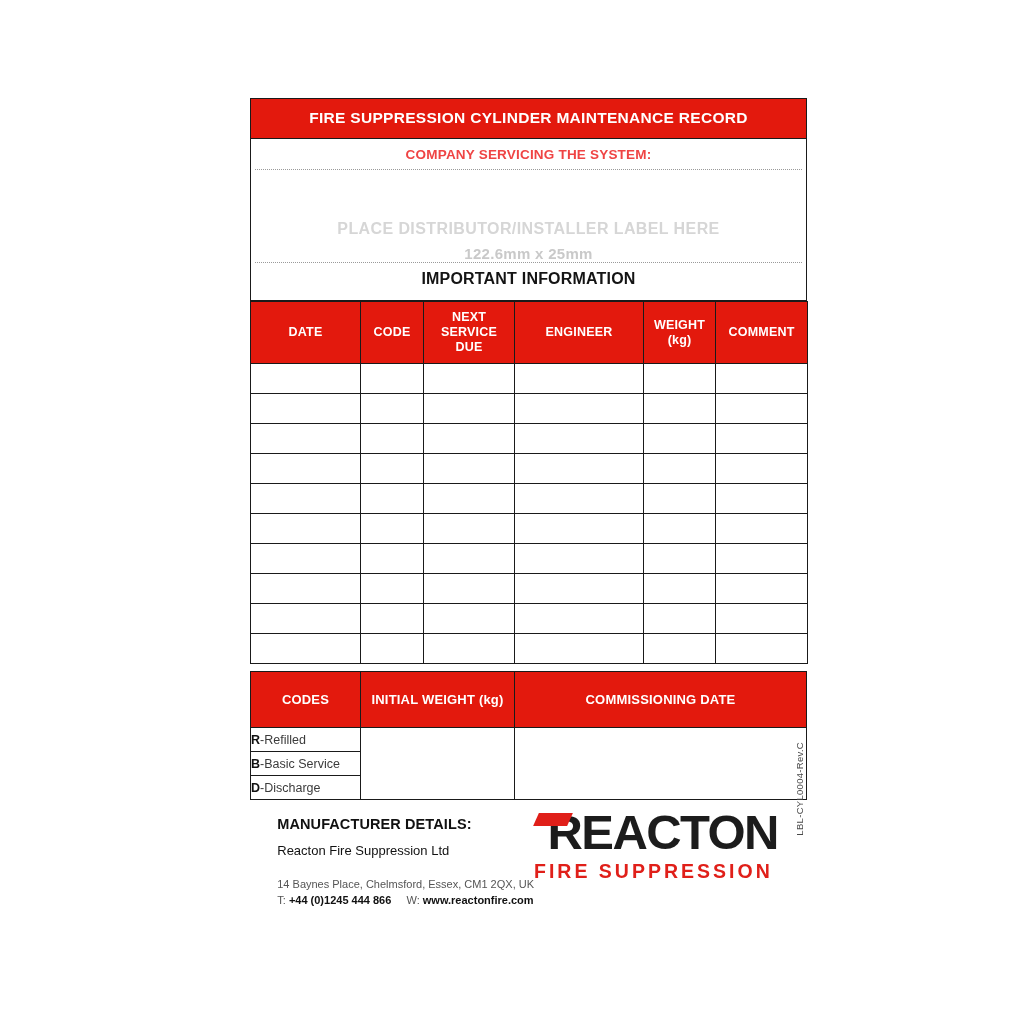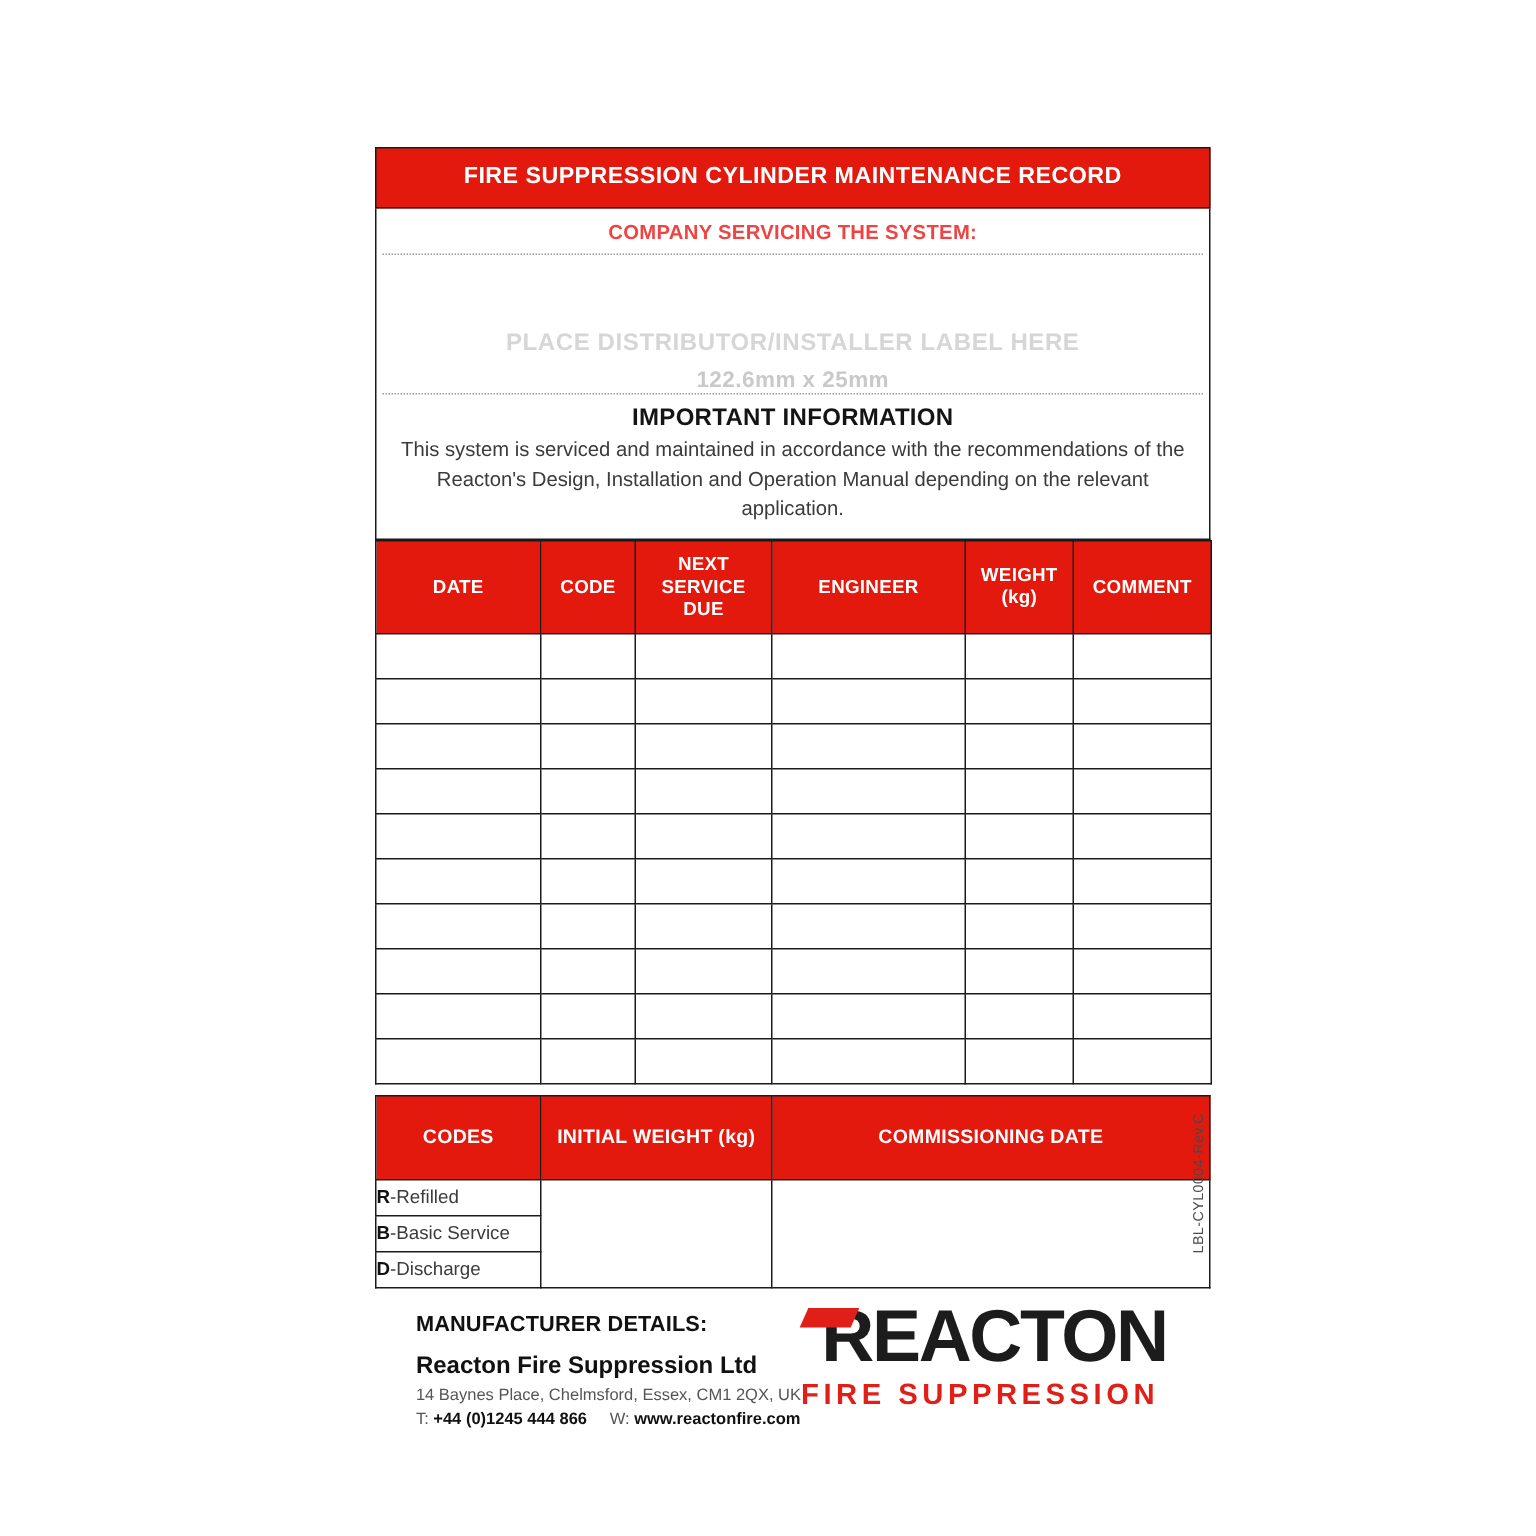--- a/index.html
+++ b/index.html
@@ -177,24 +177,24 @@
   }
   .manufacturer-block { padding-top: 2px; }
   .manufacturer-heading {
     font-size: 14.5px;
     font-weight: bold;
     color: #111111;
     letter-spacing: 0.1px;
     margin-bottom: 11px;
   }
   .company-name {
-    font-size: 16px;
-    font-weight: bold;
+    font-size: 13px;
+    font-weight: normal;
     color: #111111;
-    margin-bottom: 4px;
+    margin-bottom: 20px;
   }
   .company-address {
     font-size: 11px;
     color: #555555;
     margin-bottom: 4px;
   }
   .contact-line {
     font-size: 11px;
     color: #555555;
   }
@@ -261,21 +261,20 @@
   <div class="company-block">
     <div class="company-heading">COMPANY SERVICING THE SYSTEM:</div>
     <div class="dotted-rule"></div>
     <div class="placeholder-zone">
       <div class="placeholder-line-1">PLACE DISTRIBUTOR/INSTALLER LABEL HERE</div>
       <div class="placeholder-line-2">122.6mm x 25mm</div>
     </div>
     <div class="dotted-rule"></div>
     <div class="info-zone">
       <div class="info-heading">IMPORTANT INFORMATION</div>
-      <div class="info-body">This system is serviced and maintained in accordance with the recommendations of the Reacton's Design, Installation and Operation Manual depending on the relevant application.</div>
     </div>
   </div>
 
   <table class="record-table">
     <colgroup>
       <col class="col-date">
         <col class="col-code">
         <col class="col-next">
       <col class="col-eng">
         <col class="col-weight">

